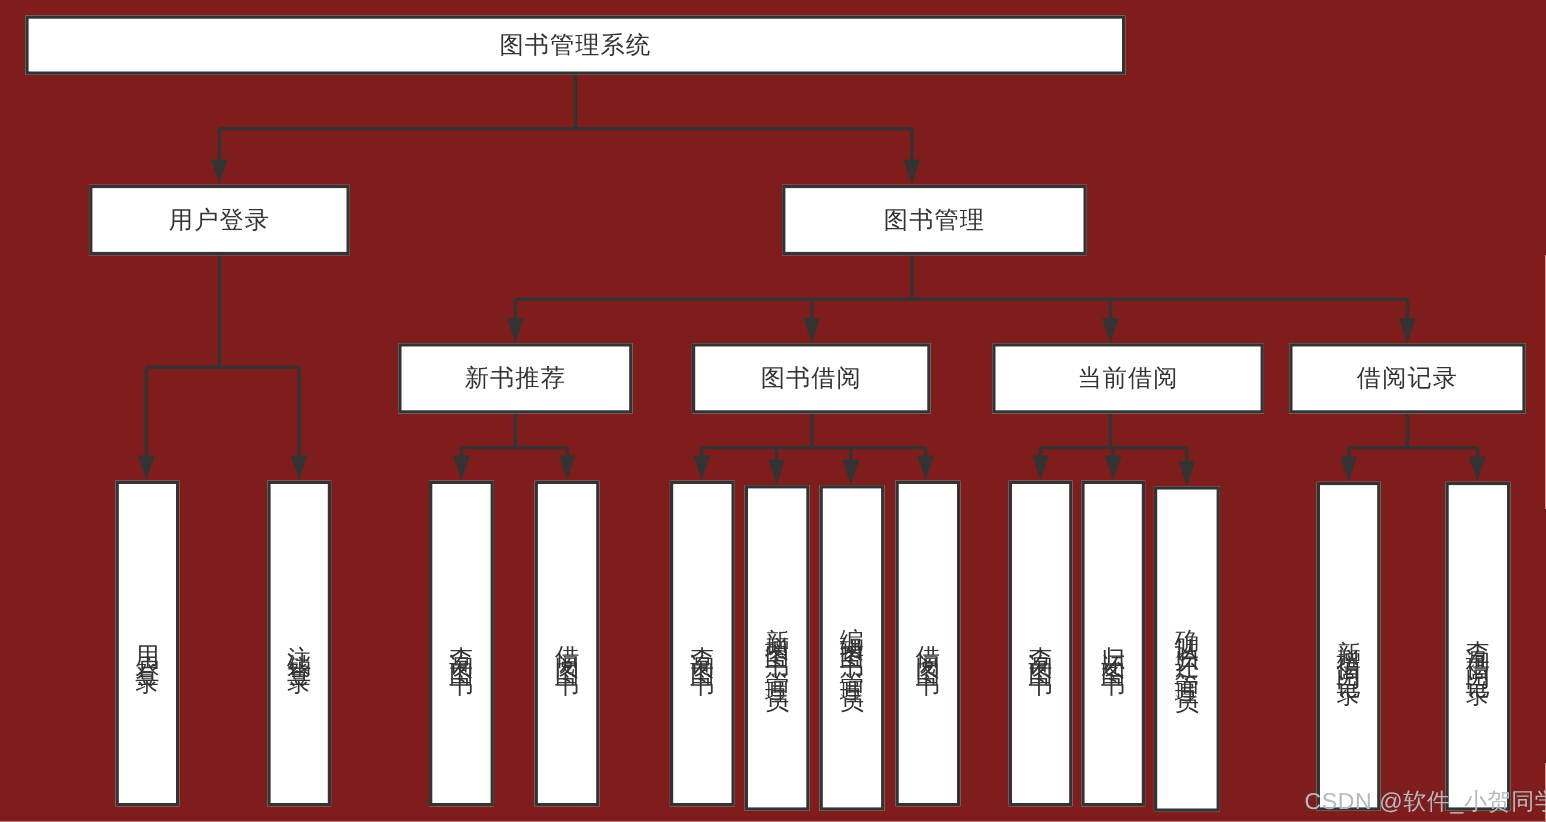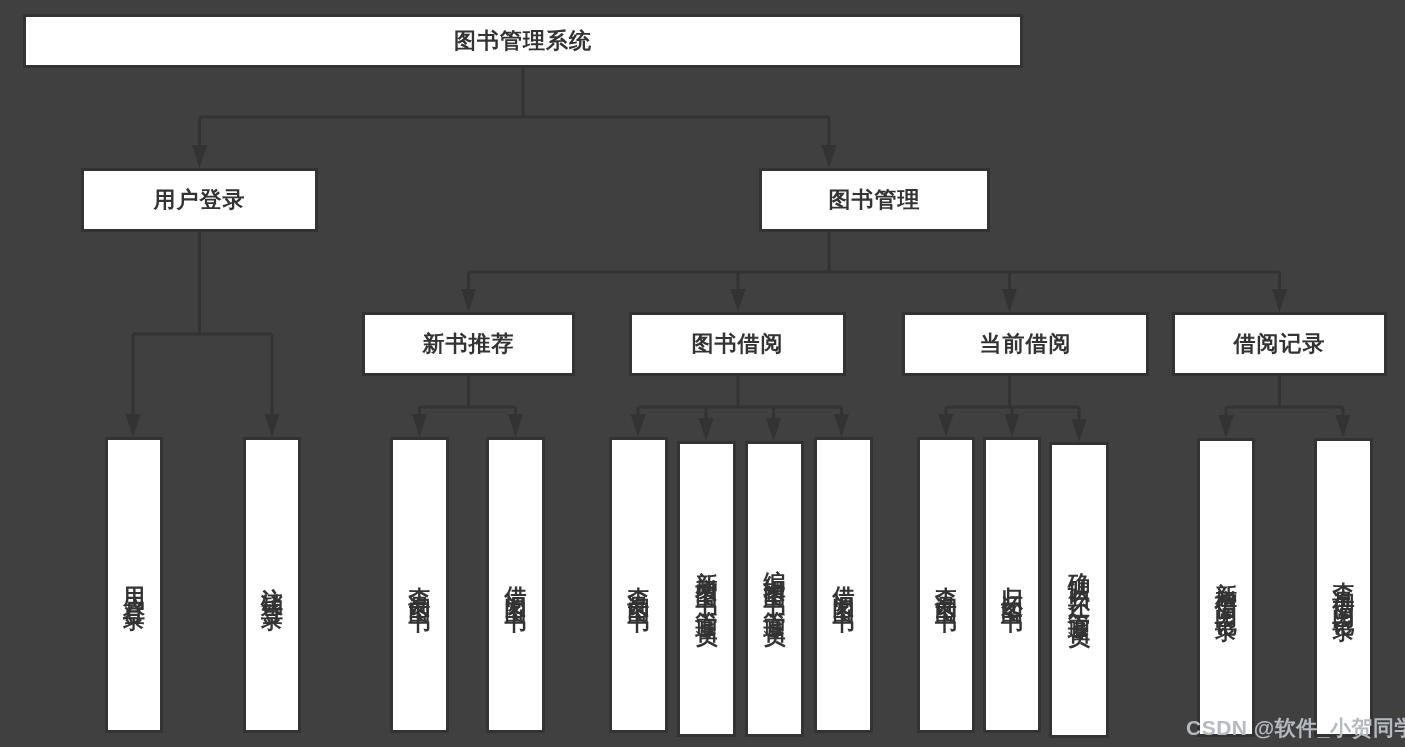--- a/index.html
+++ b/index.html
@@ -8,23 +8,22 @@
     background: #ffffff;
   }
   body {
     font-family: "Liberation Sans", "DejaVu Sans", sans-serif;
     color: #333333;
   }
   .canvas {
     position: relative;
     width: 1405px;
     height: 747px;
-    background: #404040;
+    background: #7f1d1d;
     overflow: hidden;
-    font-weight: bold;
   }
   .connectors {
     position: absolute;
     left: 0;
     top: 0;
     z-index: 0;
   }
   .node {
     position: absolute;
     box-sizing: border-box;
@@ -104,21 +103,21 @@
     </g>
   </svg>
 
   <div class="node" style="left:23px; top:14px; width:1000px; height:54px;">
     <span class="label">图书管理系统</span>
   </div>
 
   <div class="node" style="left:81px; top:168px; width:237px; height:64px;">
     <span class="label">用户登录</span>
   </div>
-  <div class="node" style="left:711px; top:168px; width:231px; height:64px;margin-left:48px;">
+  <div class="node" style="left:711px; top:168px; width:277px; height:64px;">
     <span class="label">图书管理</span>
   </div>
 
   <div class="node" style="left:362px; top:312px; width:213px; height:64px;">
     <span class="label">新书推荐</span>
   </div>
   <div class="node" style="left:629px; top:312px; width:217px; height:64px;">
     <span class="label">图书借阅</span>
   </div>
   <div class="node" style="left:902px; top:312px; width:247px; height:64px;">

